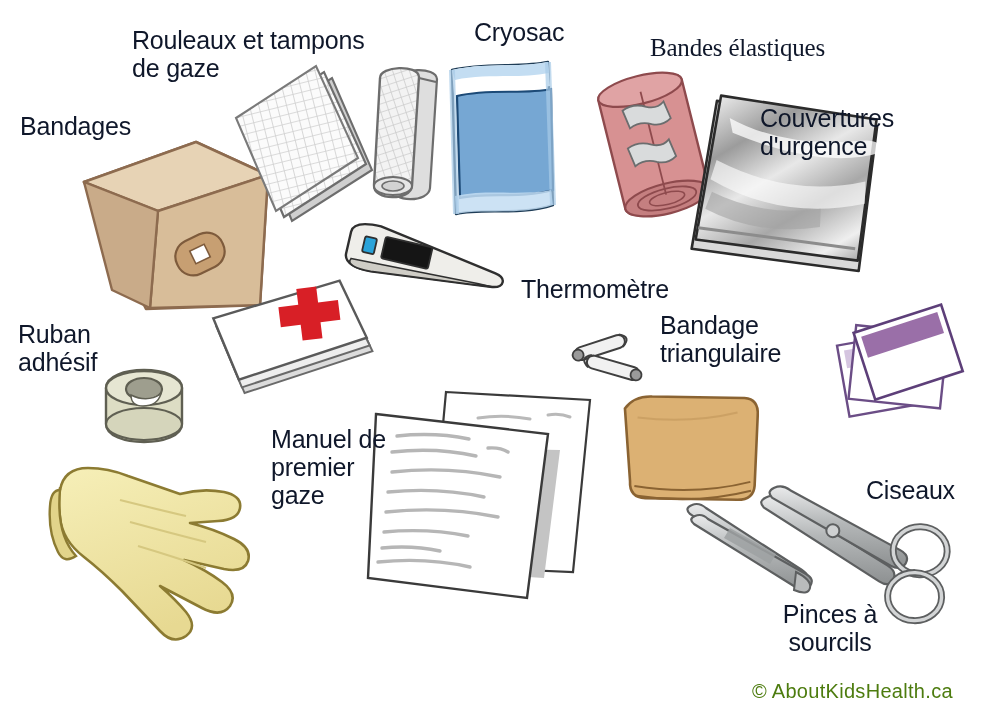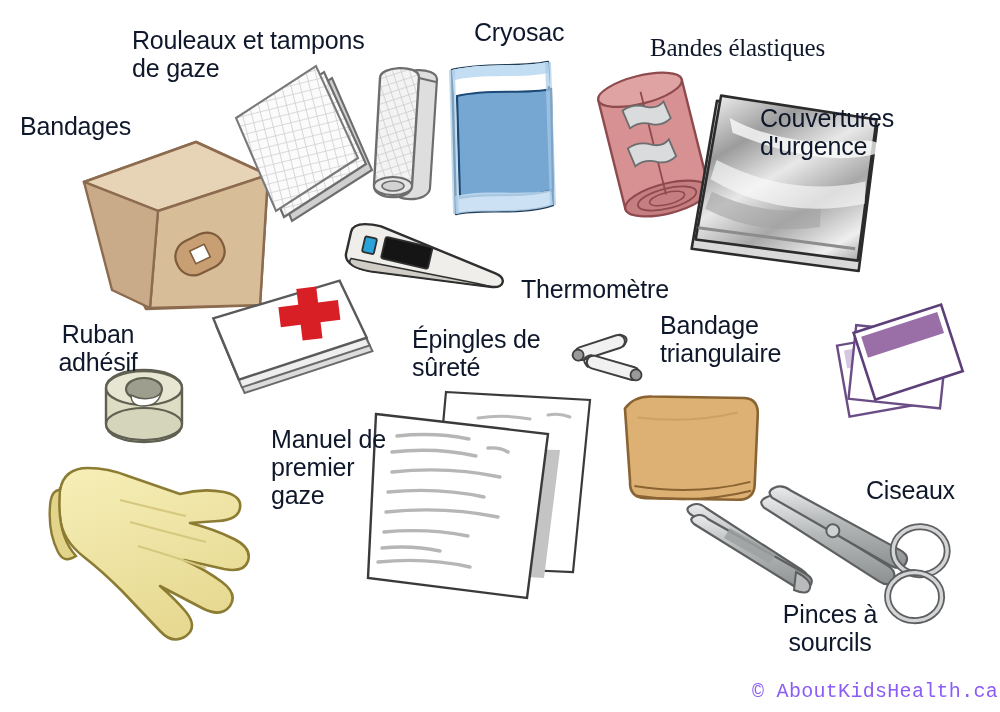--- a/index.html
+++ b/index.html
@@ -23,22 +23,22 @@
     font-weight: 400;
     line-height: 1.12;
     white-space: pre-line;
     letter-spacing: -0.2px;
   }
   .label.c  { text-align: center; }
   .label.r  { text-align: left; }
   .label.l  { text-align: left; }
   .credit {
     position: absolute;
-    color: #8b5cf6;
-    font-family: Liberation Mono, monospace;
+    color: #4d7c0f;
+    font-family: Liberation Sans, sans-serif;
     font-size: 20px;
     letter-spacing: 0.3px;
     white-space: nowrap;
   }
   svg.art {
     position: absolute;
     left: 0;
     top: 0;
     width: 1000px;
     height: 712px;
@@ -241,24 +241,22 @@
   </svg>
 
   <div class="label l" style="left:20px;  top:112px; width:200px;">Bandages</div>
   <div class="label l" style="left:132px; top:26px;  width:290px;">Rouleaux et tampons
 de gaze</div>
   <div class="label l" style="left:474px; top:18px;  width:150px;">Cryosac</div>
   <div class="label l" style="left:650px; top:34px;  width:260px;font-family:Liberation Serif, serif;">Bandes élastiques</div>
   <div class="label r" style="left:760px; top:104px; width:225px;">Couvertures
 d'urgence</div>
   <div class="label l" style="left:521px; top:246px; width:200px;margin-top:29px;">Thermomètre</div>
-  <div class="label l" style="left:18px;  top:320px; width:160px;text-align:center;">Ruban
+  <div class="label l" style="left:18px;  top:320px; width:160px;">Ruban
 adhésif</div>
-  <div class="label l" style="left:412px; top:325px; width:180px;">Épingles de
-sûreté</div>
   <div class="label l" style="left:660px; top:311px; width:180px;">Bandage
 triangulaire</div>
   <div class="label l" style="left:271px; top:425px; width:160px;">Manuel de
 premier
 gaze</div>
   <div class="label l" style="left:866px; top:476px; width:140px;">Ciseaux</div>
   <div class="label c" style="left:745px; top:600px; width:170px;">Pinces à
 sourcils</div>
 
   <div class="credit" style="left:752px; top:680px;">© AboutKidsHealth.ca</div>

